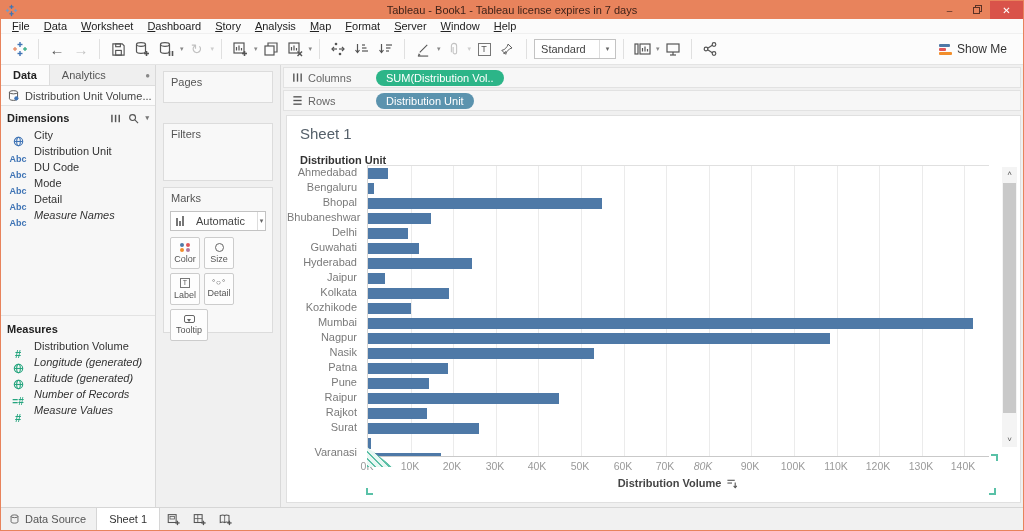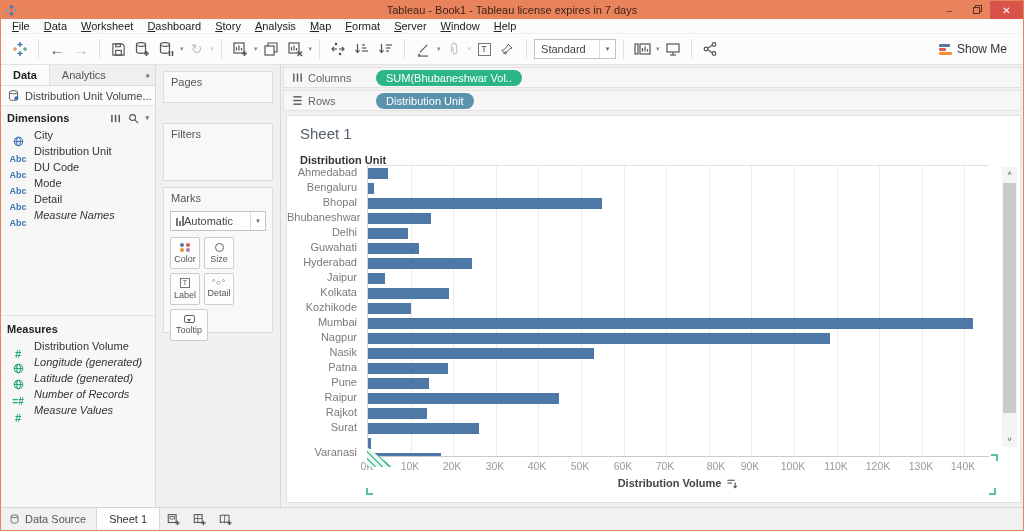--- a/index.html
+++ b/index.html
@@ -53,21 +53,21 @@
   .field-row.italic .f-label { font-style:italic; }
   .f-icon { width:18px; text-align:center; font-size:9px; font-weight:bold; flex:0 0 18px;margin-top:15px; }
   .dim .f-icon { color:#3f74b5; }
   .meas .f-icon { color:#26a57f; }
   .measures-block { position:absolute; left:0; top:250px; width:100%; border-top:1px solid #e3e3e3; padding-top:4px; }
 
   
   .shelf-col { position:absolute; left:155px; top:0; width:125px; height:444px; background:#f0f0f0; border-right:1px solid #d9d9d9; }
   .card { position:absolute; left:7px; width:110px; background:#f8f8f8; border:1px solid #dcdcdc; color:#555; }
   .card-label { padding:4px 0 0 7px; color:#555; }
-  .marks-dropdown { margin:7px 6px 0 6px; height:20px; background:#fff; border:1px solid #c3c3c3; display:flex; align-items:center; padding-left:5px; gap:0; color:#444; }
+  .marks-dropdown { margin:7px 6px 0 6px; height:20px; background:#fff; border:1px solid #c3c3c3; display:flex; align-items:center; padding-left:5px; gap:12px; color:#444; }
   .marks-dropdown .sel-caret { margin-left:auto; width:15px; height:18px; border-left:1px solid #ddd; display:flex; align-items:center; justify-content:center; font-size:7px; color:#666; }
   .mini-bars { display:flex; align-items:flex-end; gap:1px; }
   .mini-bars i { width:2px; background:#777; display:block; }
   .marks-buttons { display:flex; flex-wrap:wrap; gap:4px; padding:6px; }
   .mark-btn { width:30px; height:32px; background:#fdfdfd; border:1px solid #ccc; border-radius:2px; display:flex; flex-direction:column; align-items:center; justify-content:center; gap:2px; font-size:9px; color:#555; }
   .dots2x2 { display:grid; grid-template-columns:5px 5px; gap:1px; }
   .dots2x2 i { width:4px; height:4px; border-radius:50%; }
   .size-circle { width:9px; height:9px; border:1px solid #666; border-radius:50%; }
   .label-T { width:10px; height:10px; border:1px solid #777; font-size:7px; line-height:8px; text-align:center; color:#555; }
   .detail-dots { letter-spacing:1px; font-size:8px; color:#555; line-height:6px; }
@@ -501,21 +501,21 @@
     <div class="right">
       <div class="shelf" style="top:2px;">
         <span class="shelf-label">
           <svg width="11" height="11" viewBox="0 0 12 12">
               <line x1="2" y1="1.5" x2="2" y2="10.5" stroke-width="1.5"></line>
               <line x1="6" y1="1.5" x2="6" y2="10.5" stroke-width="1.5"></line>
               <line x1="10" y1="1.5" x2="10" y2="10.5" stroke-width="1.5"></line>
             </svg>
           <span>Columns</span>
         </span>
-        <div class="pill" style="background:#2cb588;">SUM(Bhubaneshwar Vol..</div>
+        <div class="pill" style="background:#2cb588;">SUM(Distribution Vol..</div>
       </div>
       <div class="shelf" style="top:25px;">
         <span class="shelf-label">
           <svg width="11" height="11" viewBox="0 0 12 12">
               <line x1="1.5" y1="2" x2="10.5" y2="2" stroke-width="1.5"></line>
               <line x1="1.5" y1="6" x2="10.5" y2="6" stroke-width="1.5"></line>
               <line x1="1.5" y1="10" x2="10.5" y2="10" stroke-width="1.5"></line>
             </svg>
           <span>Rows</span>
         </span>
@@ -584,21 +584,21 @@
           </div>
         <div class="tick-row" id="tick-row">
             <span class="tick-label" style="left: 0px;">0K</span>
             <span class="tick-label" style="left: 43px;">10K</span>
             <span class="tick-label" style="left: 85px;">20K</span>
             <span class="tick-label" style="left: 128px;">30K</span>
             <span class="tick-label" style="left: 170px;">40K</span>
             <span class="tick-label" style="left: 213px;">50K</span>
             <span class="tick-label" style="left: 256px;">60K</span>
             <span class="tick-label" style="left: 298px;">70K</span>
-            <span class="tick-label" style="left: 349px;">80K</span>
+            <span class="tick-label" style="left: 336px; font-style: italic;">80K</span>
             <span class="tick-label" style="left: 383px;">90K</span>
             <span class="tick-label" style="left: 426px;">100K</span>
             <span class="tick-label" style="left: 469px;">110K</span>
             <span class="tick-label" style="left: 511px;">120K</span>
             <span class="tick-label" style="left: 554px;">130K</span>
             <span class="tick-label" style="left: 596px;">140K</span>
           </div>
         <div class="corner-tri"></div>
         <div class="axis-title">
           <span style="font-weight:bold;color:#444;">Distribution Volume</span>

